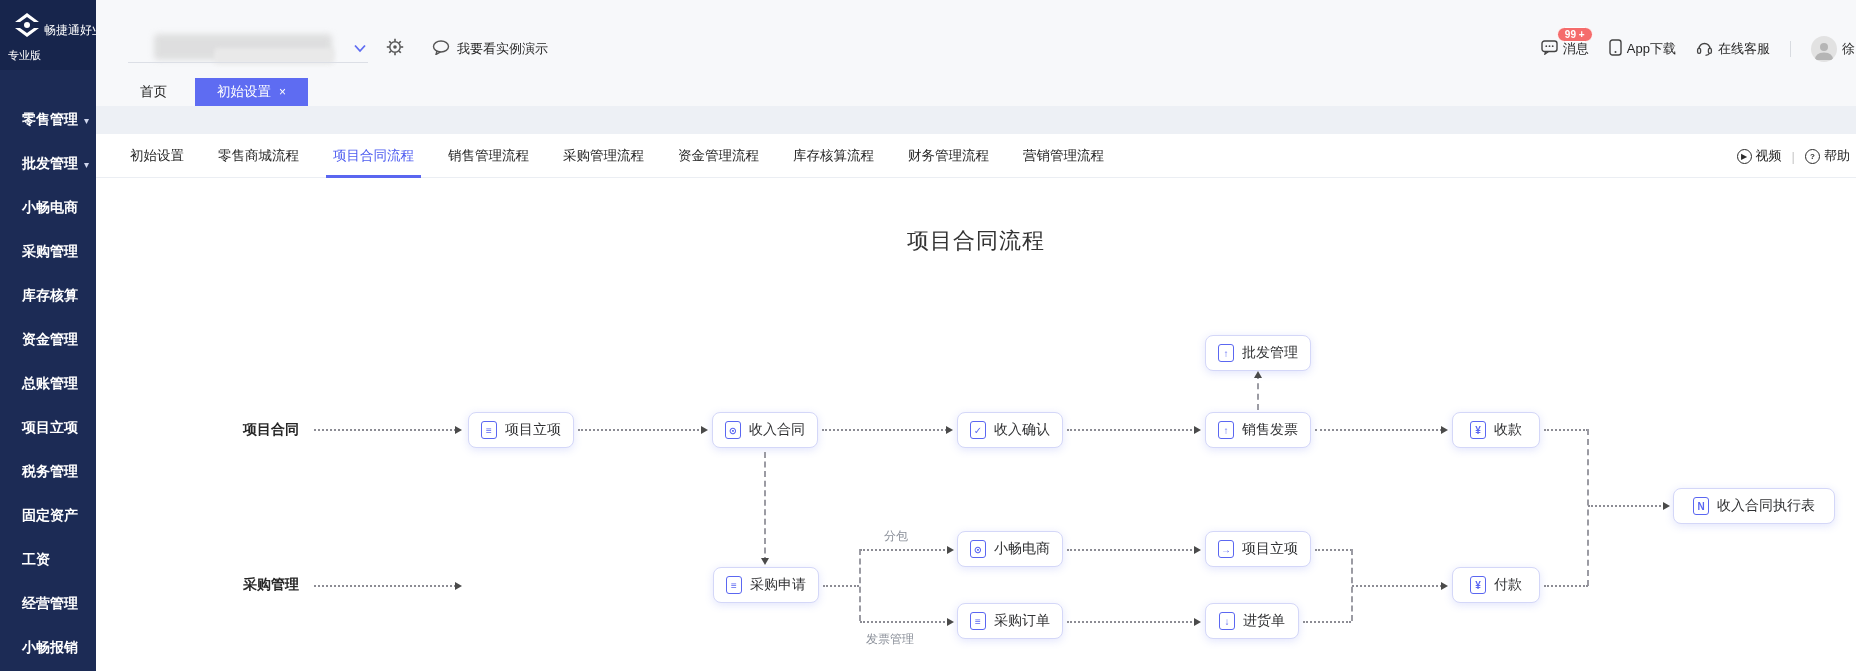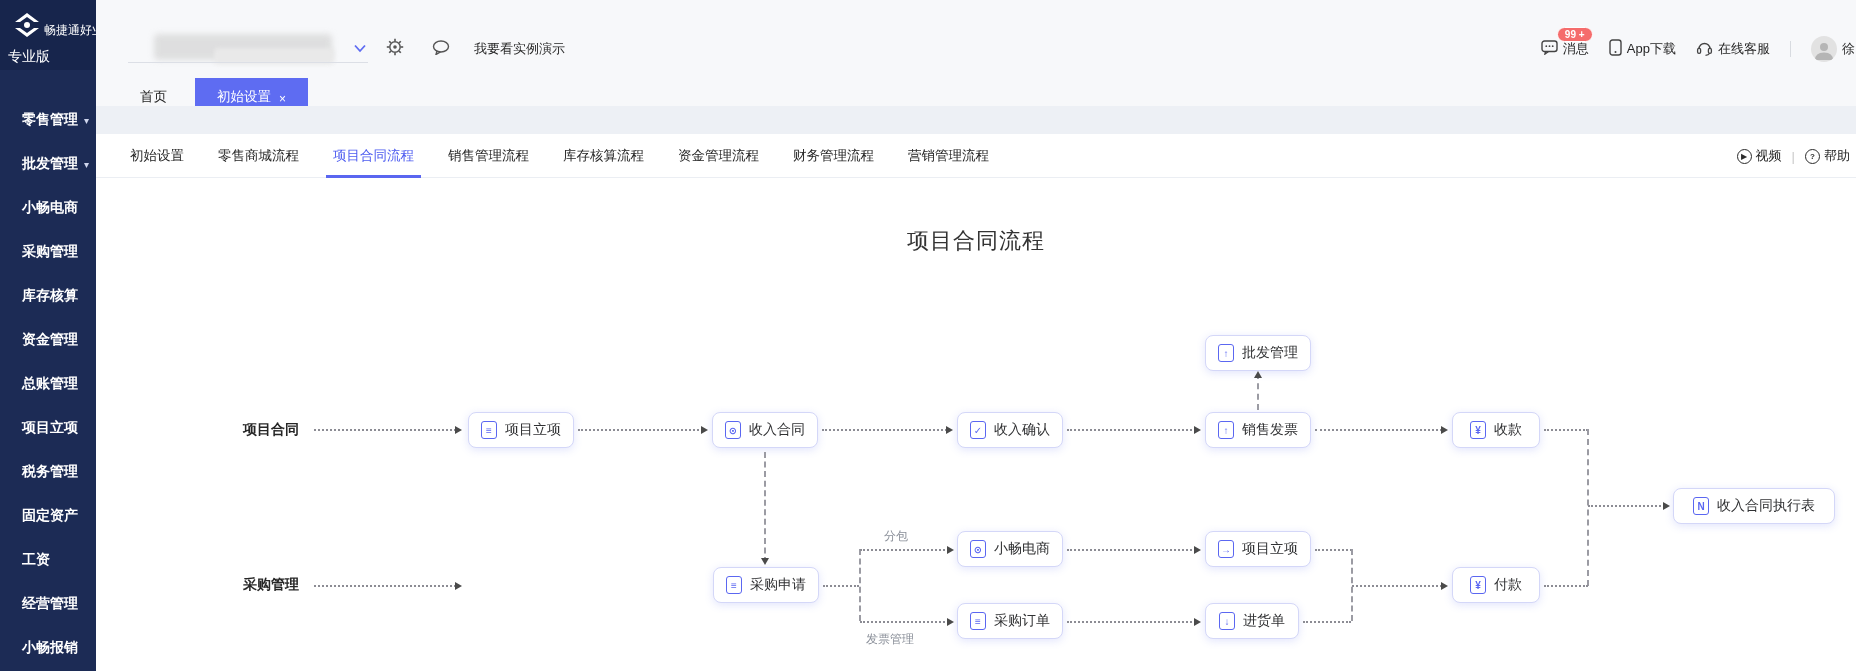--- a/index.html
+++ b/index.html
@@ -4,44 +4,44 @@
 <style>
   * { margin:0; padding:0; box-sizing:border-box; }
   body { font-family:"Liberation Sans","DejaVu Sans",sans-serif; background:#fff; }
   .app { position:relative; width:1856px; height:671px; overflow:hidden; background:#fff; }
 
   
   .sidebar { position:absolute; left:0; top:0; width:96px; height:671px; background:#1c2b55; overflow:hidden; z-index:5; }
   .logo-block { position:relative; height:70px; background:#17254c; }
   .logo-mark { position:absolute; left:12px; top:10px; }
   .brand-text { position:absolute; left:44px; top:22px; color:#fff; font-size:12px; white-space:nowrap; }
-  .edition { position:absolute; left:8px; top:48px; color:#fff; font-size:14px; }
+  .edition { position:absolute; left:8px; top:48px; color:#fff; font-size:11px; }
   .side-menu { padding-top:28px; }
   .side-item { height:44px; display:flex; align-items:center; padding-left:22px; color:#ffffff; font-size:14px; font-weight:bold; cursor:pointer; white-space:nowrap; }
   .side-item .caret { margin-left:6px; font-size:10px; color:#cfd6ee; }
 
   
   .topbar { position:absolute; left:96px; top:0; width:1760px; height:78px; background:#f7f8fa; overflow:hidden; }
   .blur-blob { position:absolute; left:58px; top:34px; width:178px; height:26px; background:#d6d6d6; border-radius:4px; filter:blur(3px); opacity:.75; }
   .blur-blob2 { position:absolute; left:118px; top:48px; width:120px; height:16px; background:#e9e9e9; border-radius:4px; filter:blur(2px); }
   .search-underline { position:absolute; left:32px; top:62px; width:240px; border-top:1px solid #dcdfe6; }
   .chevron { position:absolute; left:256px; top:40px; }
   .gearwrap { position:absolute; left:290px; top:38px; cursor:pointer; }
-  .demo-link { position:absolute; left:336px; top:40px; display:flex; align-items:center; gap:24px; font-size:13px; color:#262626; cursor:pointer; }
+  .demo-link { position:absolute; left:336px; top:40px; display:flex; align-items:center; gap:7px; font-size:13px; color:#262626; cursor:pointer; }
   .top-right { position:absolute; right:0px; top:35px; display:flex; align-items:center; gap:20px; height:28px; }
   .tr-item { display:flex; align-items:center; gap:5px; font-size:13px; color:#262626; cursor:pointer; position:relative; white-space:nowrap; }
   .badge { position:absolute; top:-13px; left:16px; background:#f56c6c; color:#fff; font-size:10px; font-weight:bold; padding:1px 7px; border-radius:9px; border:1px solid #fff; }
   .tr-divider { width:1px; height:16px; background:#d8dbe0; }
   .avatar { width:26px; height:26px; border-radius:50%; background:#e2e2e2; overflow:hidden; position:relative; flex:none; }
   .avatar svg { position:absolute; left:3px; top:4px; }
   .username { font-size:13px; color:#262626; width:14px; overflow:hidden; white-space:nowrap; }
 
   
   .tabrow { position:absolute; left:96px; top:78px; width:1760px; height:28px; background:#f7f8fa; display:flex; align-items:stretch; padding-left:34px; }
-  .wtab { display:flex; align-items:flex-end; font-size:13.5px; color:#262626; padding:0 10px; cursor:pointer; }
+  .wtab { display:flex; align-items:center; font-size:13.5px; color:#262626; padding:0 10px; cursor:pointer; }
   .wtab.active { background:#5e6cf2; color:#fff; padding:0 22px; margin-left:18px; gap:8px; }
   .wtab .close { font-size:12px; cursor:pointer; }
   .gapband { position:absolute; left:96px; top:106px; width:1760px; height:28px; background:#edf0f5; }
 
   
   .content { position:absolute; left:96px; top:134px; width:1760px; height:537px; background:#fff; }
   .subtabs { position:relative; height:44px; border-bottom:1px solid #ebeef3; display:flex; align-items:center; padding-left:17px; }
   .stab { padding:0 17px; font-size:13.5px; color:#262626; cursor:pointer; height:44px; display:flex; align-items:center; position:relative; white-space:nowrap; }
   .stab.active { color:#4d5cf0; }
   .stab.active::after { content:""; position:absolute; left:10px; right:10px; bottom:0; border-bottom:3px solid #5a66f0; }
@@ -243,24 +243,27 @@
       <div class="stab">
           <span>零售商城流程</span>
         </div>
       <div class="stab active">
           <span>项目合同流程</span>
         </div>
       <div class="stab">
           <span>销售管理流程</span>
         </div>
       <div class="stab">
+          <span>采购管理流程</span>
+        </div>
+      <div class="stab">
+          <span>资金管理流程</span>
+        </div>
+      <div class="stab">
           <span>库存核算流程</span>
-        </div>
-      <div class="stab">
-          <span>资金管理流程</span>
         </div>
       <div class="stab">
           <span>财务管理流程</span>
         </div>
       <div class="stab">
           <span>营销管理流程</span>
         </div>
       <div class="st-right">
         <span class="st-item">
           <span class="circle-ic">▶</span>

